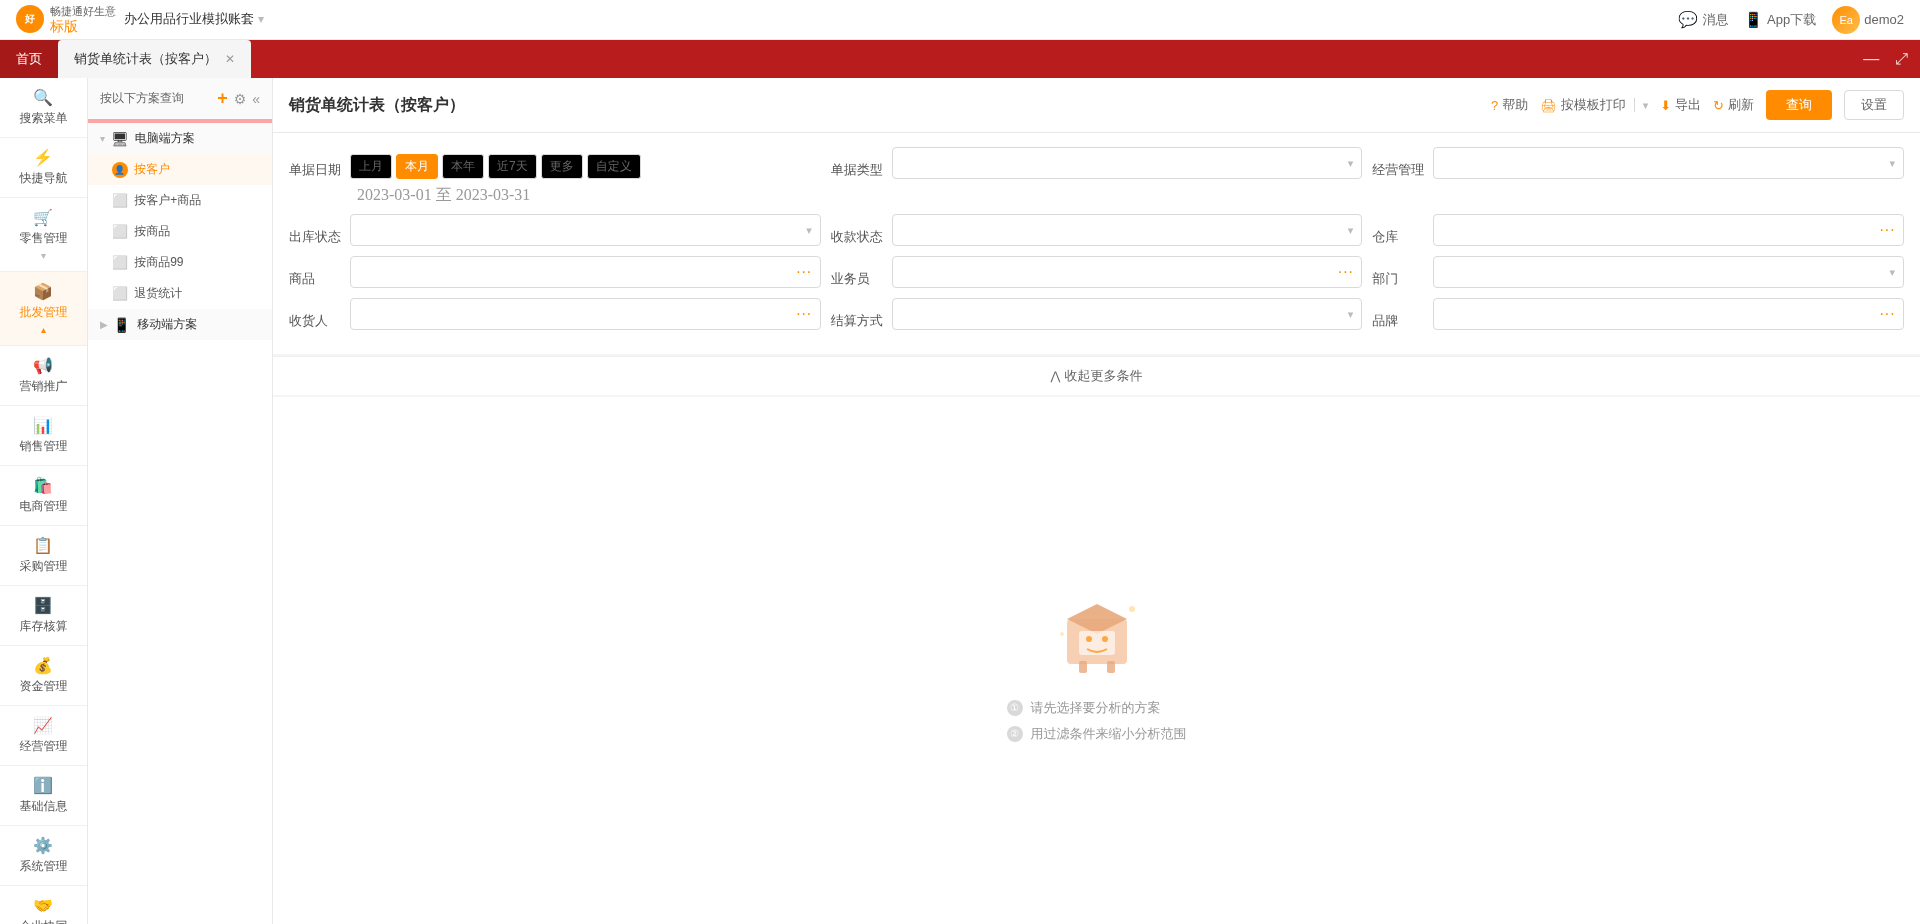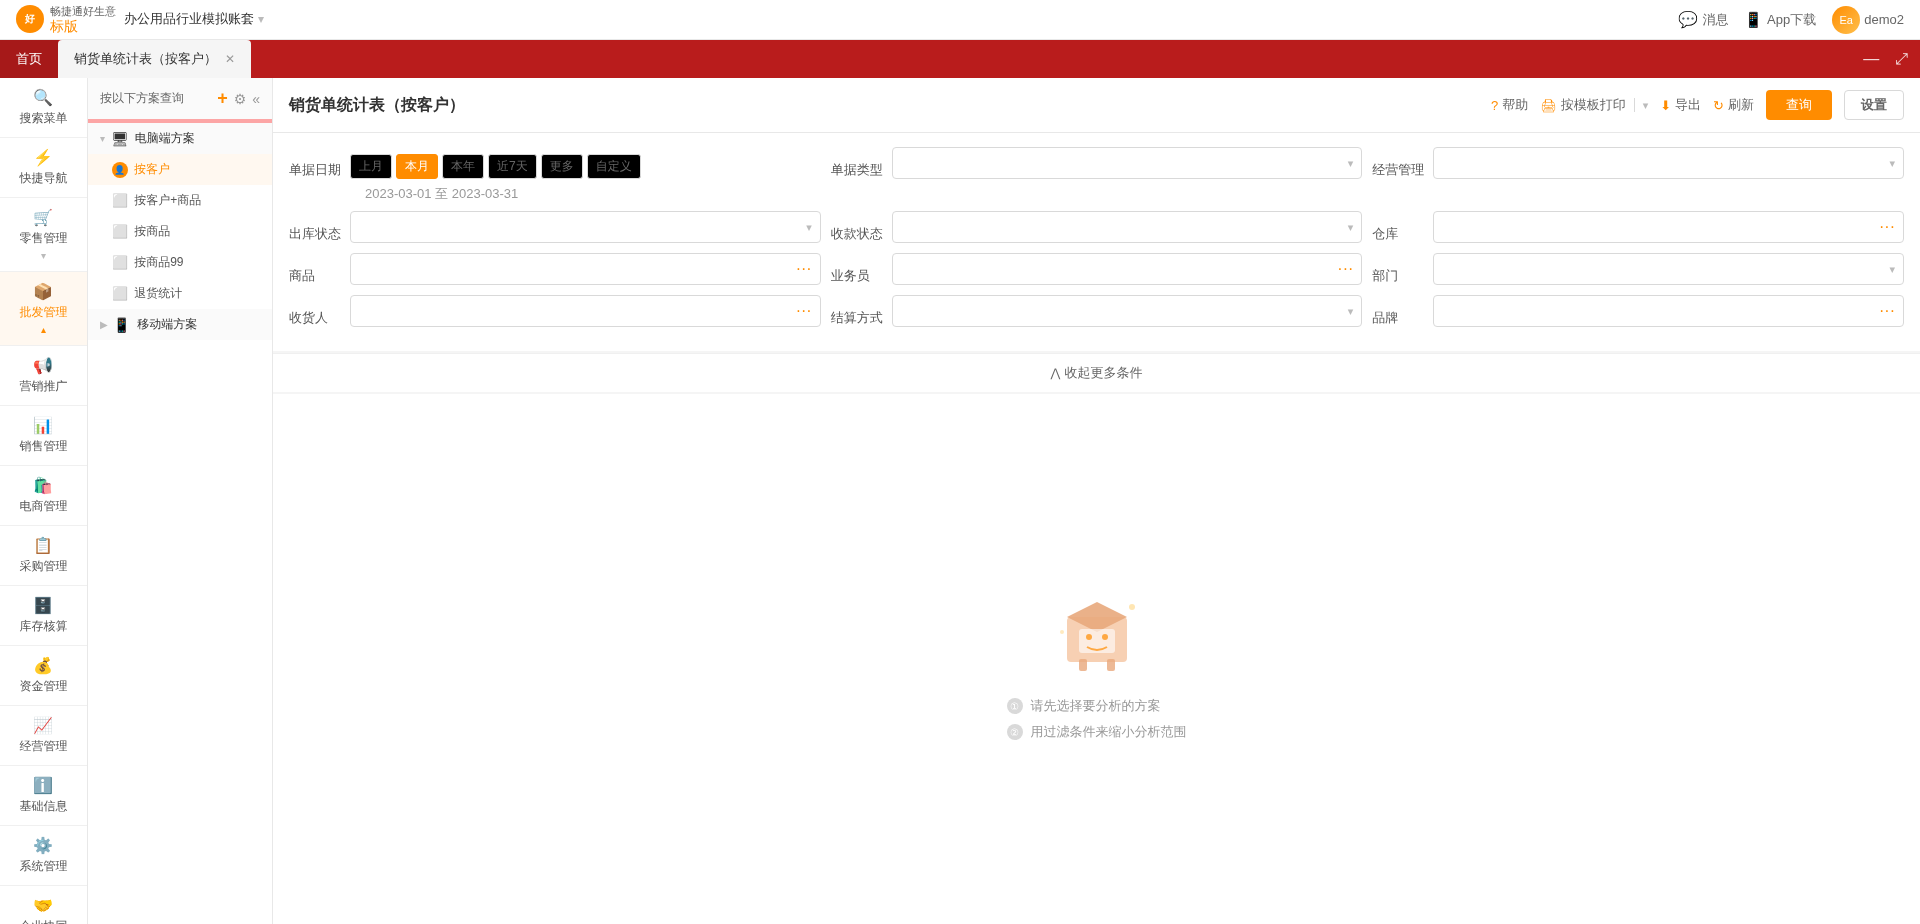--- a/index.html
+++ b/index.html
@@ -254,21 +254,20 @@
       font-size: 13px;
     }
     .hdr-action-secondary {
       background: white;
       color: #666;
       border: 1px solid #d9d9d9;
       padding: 5px 16px;
       border-radius: 4px;
       cursor: pointer;
       font-size: 13px;
-      font-weight: bold;
     }
 
     
     .filter-section {
       background: #fff;
       padding: 14px 16px;
       margin-bottom: 2px;
     }
 
     
@@ -286,23 +285,24 @@
       cursor: pointer;
       color: #666;
       background: #000000;
     }
     .date-btn.active {
       background: #ff8c00;
       color: white;
       border-color: #ff8c00;
     }
     .date-range-text {
-      font-size: 13px;
+      font-size: 16px;
       color: #999;
-      margin-left: 16px;
+      margin-left: 8px;
+      font-family: Liberation Serif, serif;
     }
 
     
     .collapse-more {
       display: flex;
       align-items: center;
       justify-content: center;
       padding: 10px;
       background: #fff;
       cursor: pointer;

